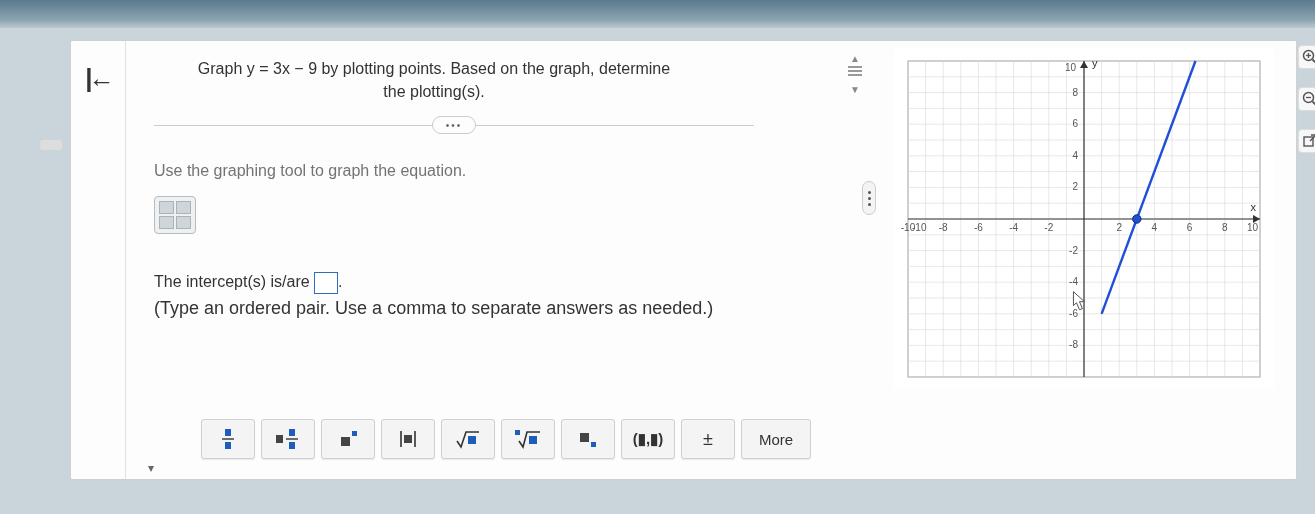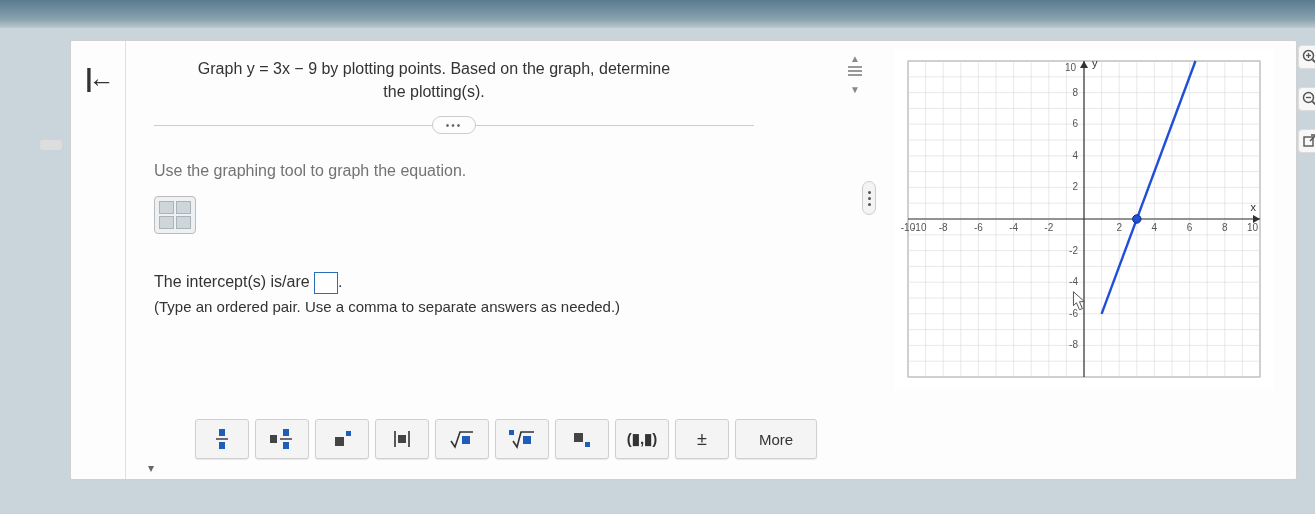--- a/index.html
+++ b/index.html
@@ -126,21 +126,21 @@
     display:inline-block;
     width: 24px;
     height: 22px;
     border: 1px solid #2a6db8;
     background:#fff;
     vertical-align:middle;
     text-align:center;
   }
   .hint {
     margin-top: 4px;
-    font-size: 15px;
+    font-size: 18px;
   }
   .vdots {
     position:absolute;
     right: 10px;
     top: 140px;
     width:14px;
     height:34px;
     border:1px solid #ccc;
     border-radius:7px;
     display:flex;
@@ -197,21 +197,21 @@
     border-radius:3px;
     display:flex;
     align-items:center;
     justify-content:center;
     font-size:15px;
     color:#333;
     cursor:pointer;
     box-shadow:0 1px 1px rgba(0,0,0,.08);
   }
   .tbtn svg { width:28px;height:22px; }
-  .more-btn { width:82px; }
+  .more-btn { width:70px; }
 
   .scroll-corner {
     position:absolute;
     bottom:4px;
     left:22px;
     color:#666;
     font-size:12px;
   }
 </style>
 </head>

